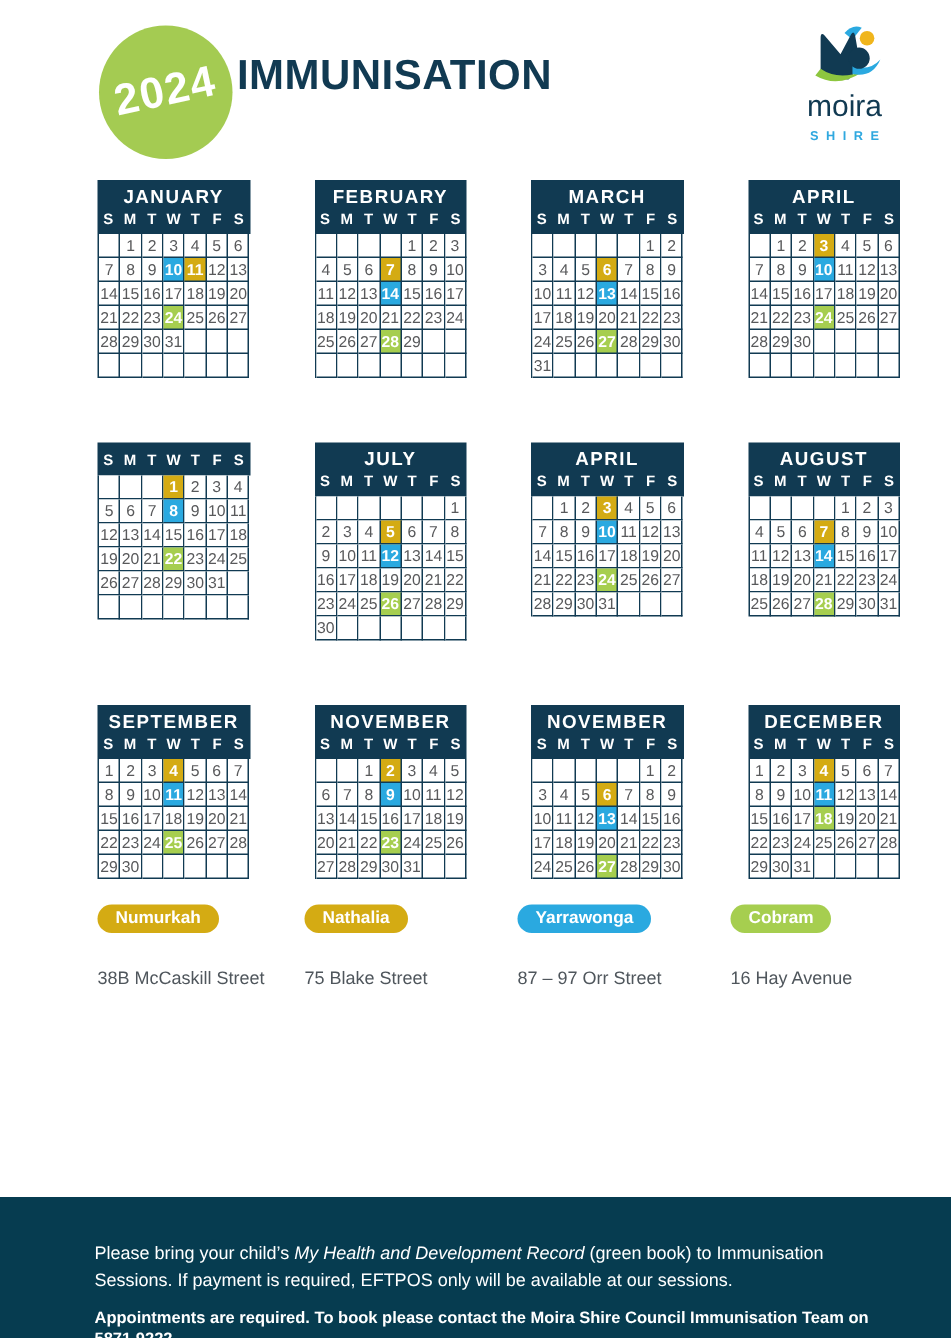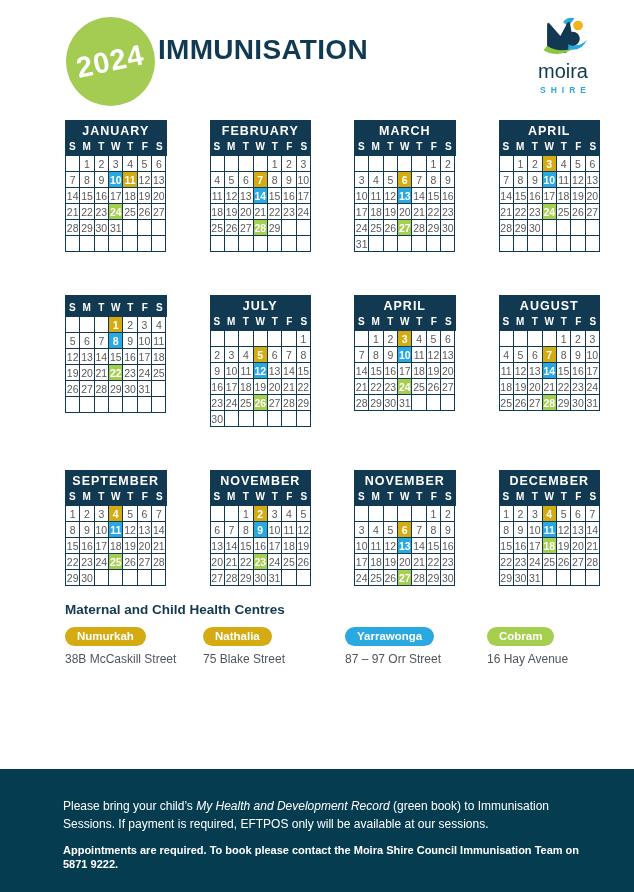--- a/index.html
+++ b/index.html
@@ -47,24 +47,24 @@
   .m-cell.hl-blue{background:var(--blue);color:#fff;font-weight:bold;}
   .m-cell.hl-green{background:var(--green);color:#fff;font-weight:bold;}
   
   .legend{margin:16px 34px 0 65px;}
   .legend-title{color:var(--navy);font-weight:bold;font-size:13.5px;}
   .legend-grid{display:grid;grid-template-columns:138px 142px 142px 1fr;margin-top:9px;}
   .pill{display:inline-block;color:#fff;font-weight:bold;font-size:11.5px;padding:3px 12px 4px;border-radius:11px;text-align:center;}
   .pill-gold{background:var(--gold);}
   .pill-blue{background:var(--blue);}
   .pill-green{background:var(--green);}
-  .addr{margin-top:6px;color:#4f565c;font-size:12px;}
+  .addr{margin-top:23px;color:#4f565c;font-size:12px;}
   
   .footer{
-    position:absolute;left:0;right:0;bottom:0;height:123px;background:var(--footer);
+    position:absolute;left:0;right:0;bottom:0;height:94px;background:var(--footer);
     color:#fff;padding:28px 52px 0 63px;
   }
   .f-note{margin:0;font-size:12px;line-height:1.5;max-width:522px;}
   .f-note .it{font-style:italic;}
   .f-bold{margin:10px 0 0;font-size:11px;font-weight:bold;line-height:1.3;max-width:522px;}
 </style>
 </head>
 <body>
 
 <div class="top">
@@ -738,21 +738,20 @@
         <div class="m-cell">31</div>
         <div class="m-cell"></div>
         <div class="m-cell"></div>
         <div class="m-cell"></div>
         <div class="m-cell"></div>
       </div>
     </div>
   </div>
 
 <div class="legend">
-  <div class="legend-title">Maternal and Child Health Centres</div>
   <div class="legend-grid">
     <div>
       <span class="pill pill-gold">Numurkah</span>
       <div class="addr">38B McCaskill Street</div>
     </div>
     <div>
       <span class="pill pill-gold">Nathalia</span>
       <div class="addr">75 Blake Street</div>
     </div>
     <div>

